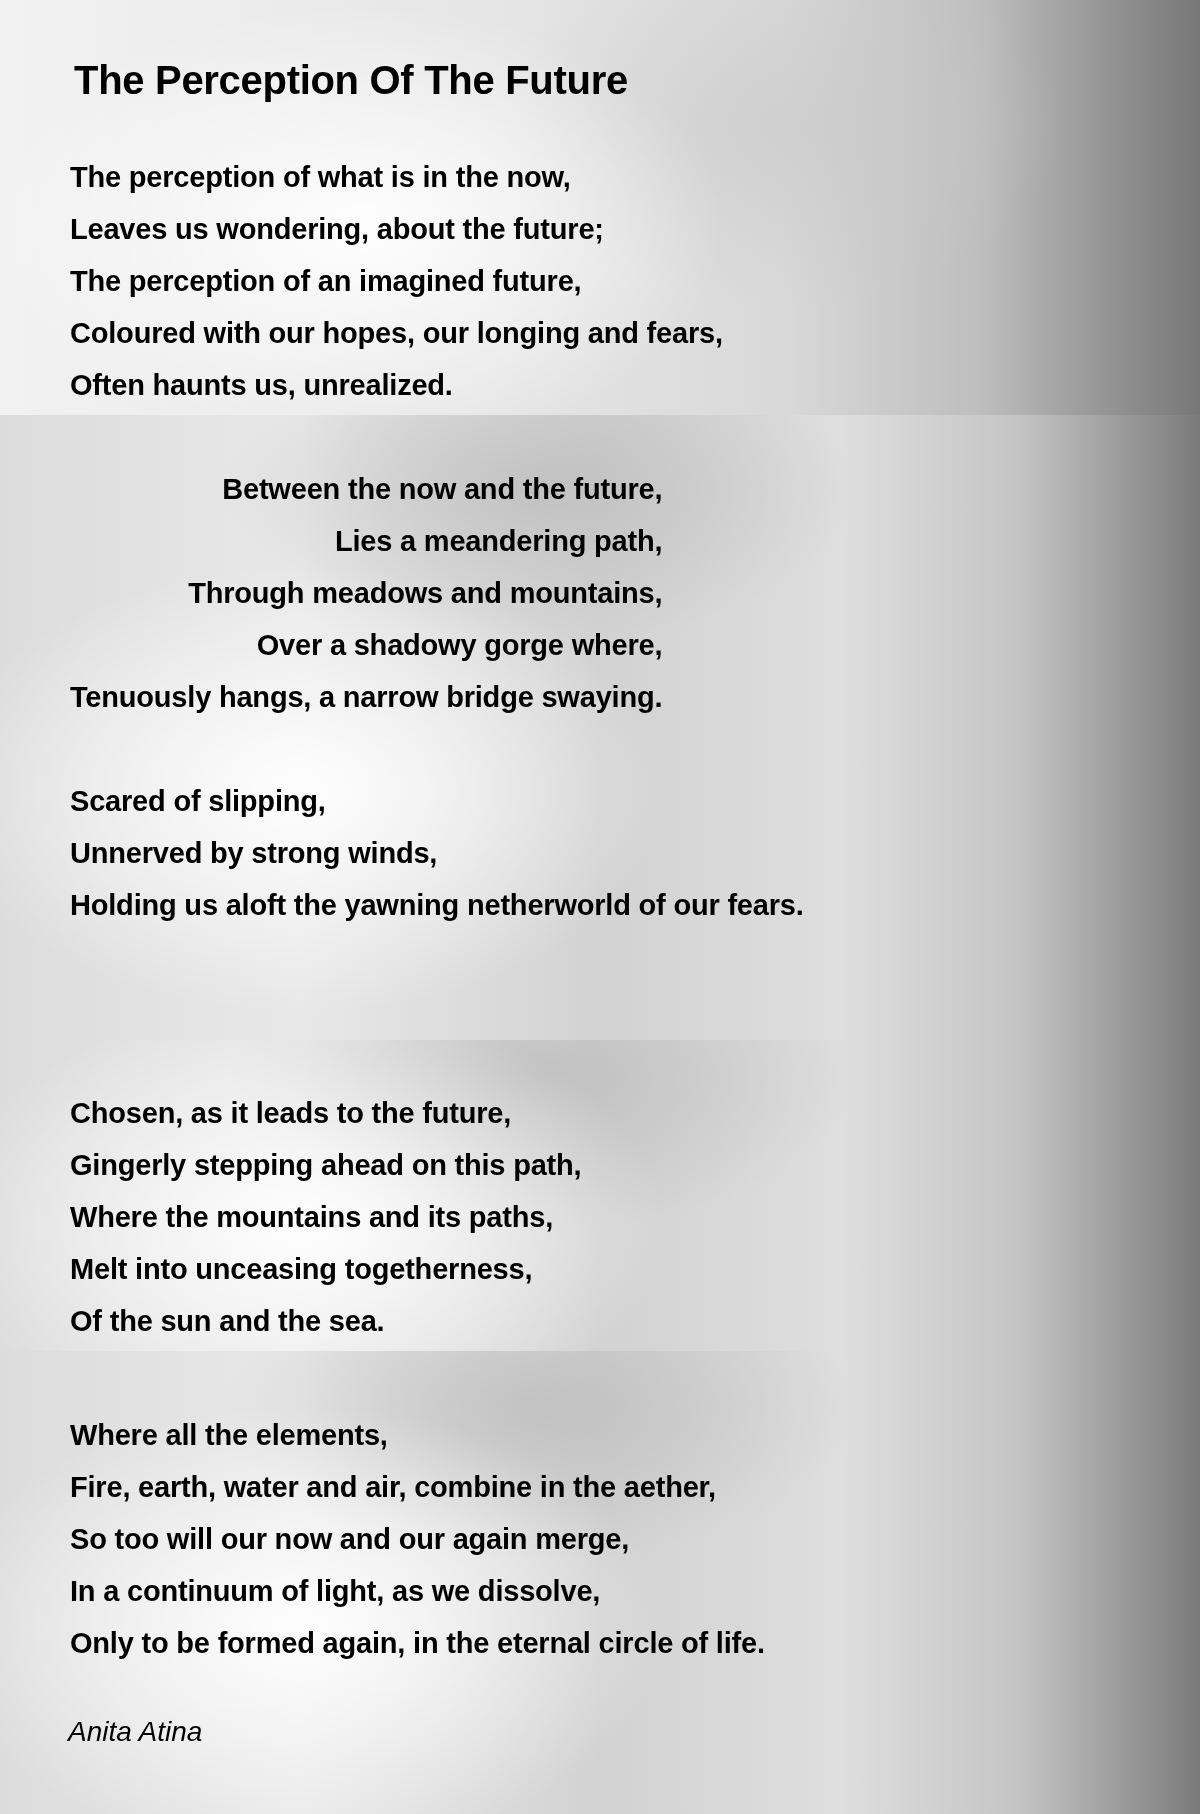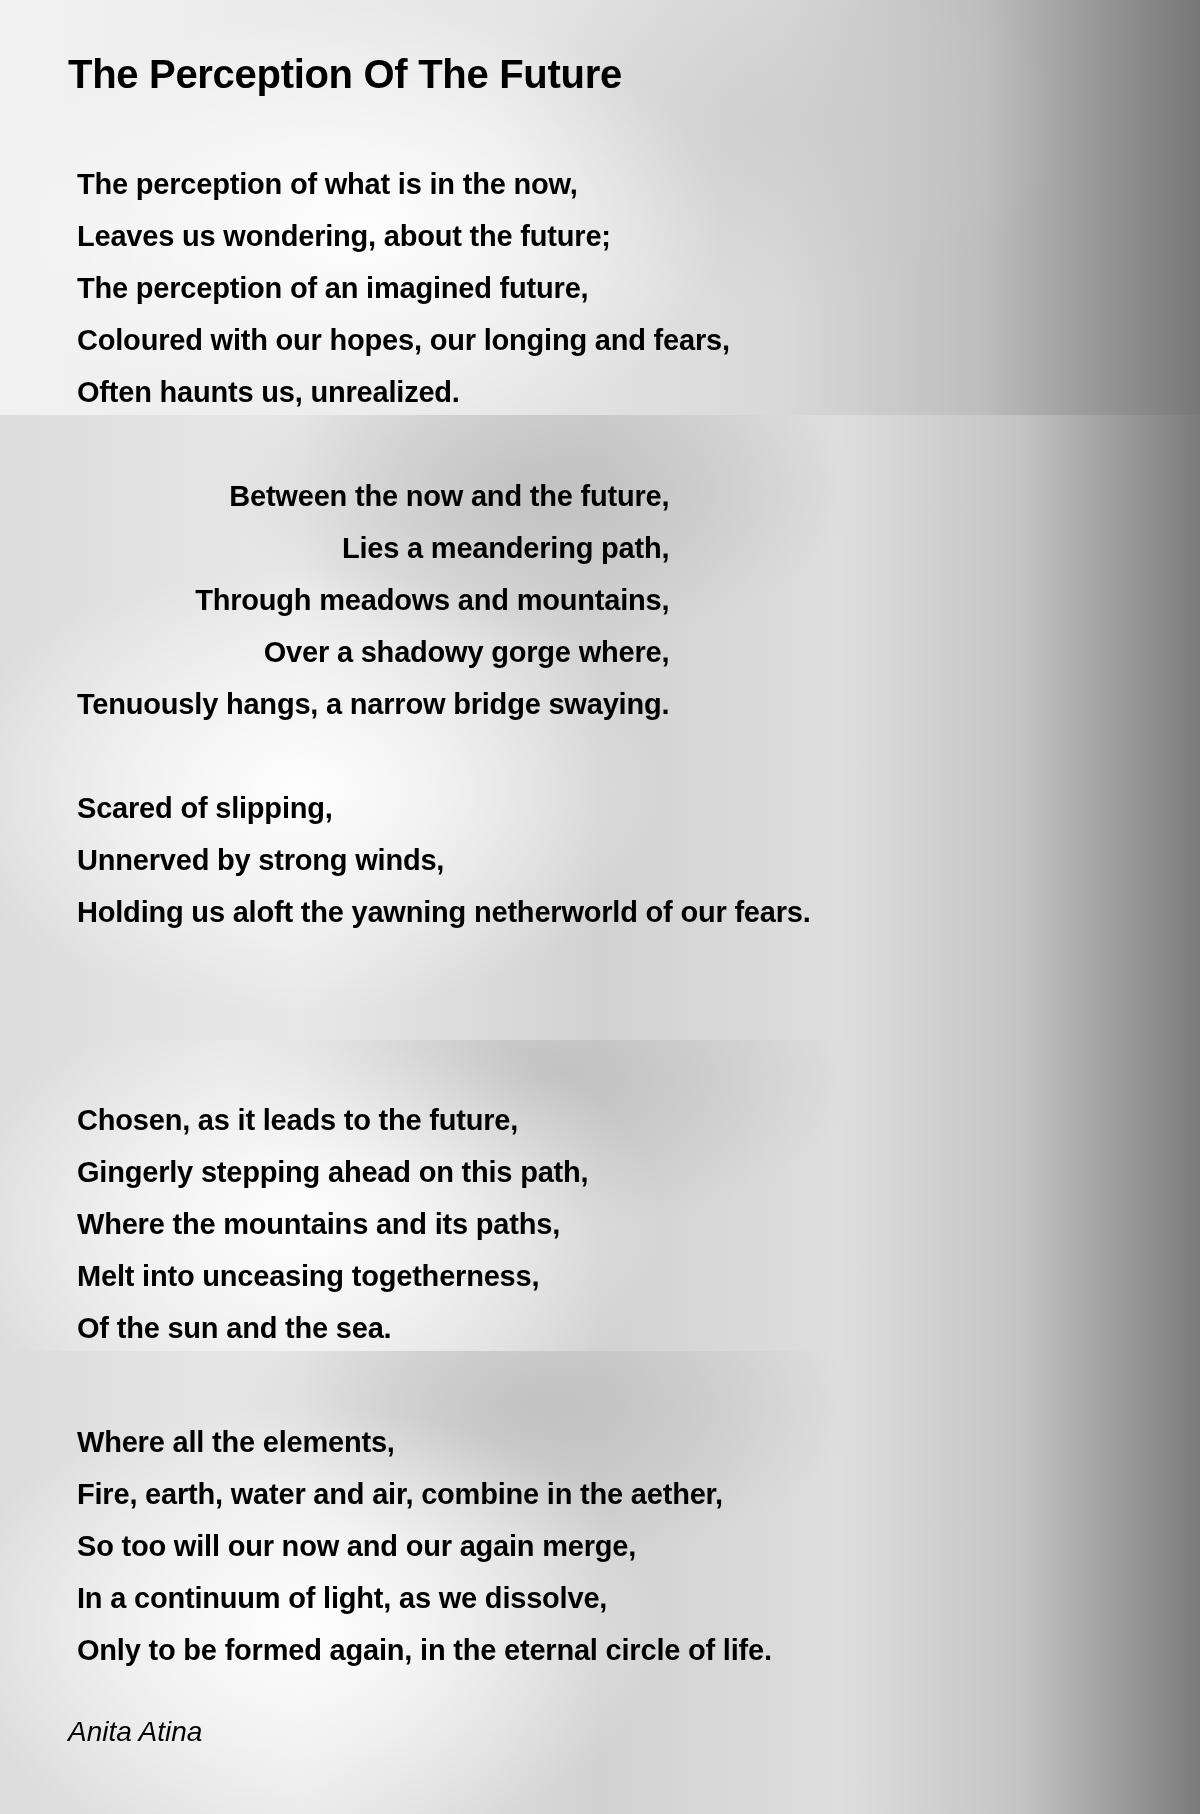--- a/index.html
+++ b/index.html
@@ -31,30 +31,30 @@
         linear-gradient(90deg, #dcdcdc 0%, #e8e8e8 25%, #d2d2d2 50%, #dedede 70%, #c4c4c4 85%, #8f8f8f 96%, #7a7a7a 100%);
     }
     #band-1 { top: 0; height: 415px; }
     #band-2 { top: 415px; height: 625px; }
     #band-3 { top: 1040px; height: 311px; }
     #band-4 { top: 1351px; height: 463px; }
     .title {
       position: absolute;
       left: 68px;
       top: 52px;
-      margin: 0;
+      margin: 6px;
       font-size: 40px;
       font-weight: bold;
       letter-spacing: -0.3px;
       white-space: nowrap;
     }
     .stanza {
       position: absolute;
       left: 68px;
-      margin: 9px;
+      margin: 2px;
       padding: 0;
       list-style: none;
     }
     .stanza li {
       height: 52px;
       line-height: 52px;
       font-size: 29px;
       font-weight: bold;
       white-space: nowrap;
       letter-spacing: -0.2px;

